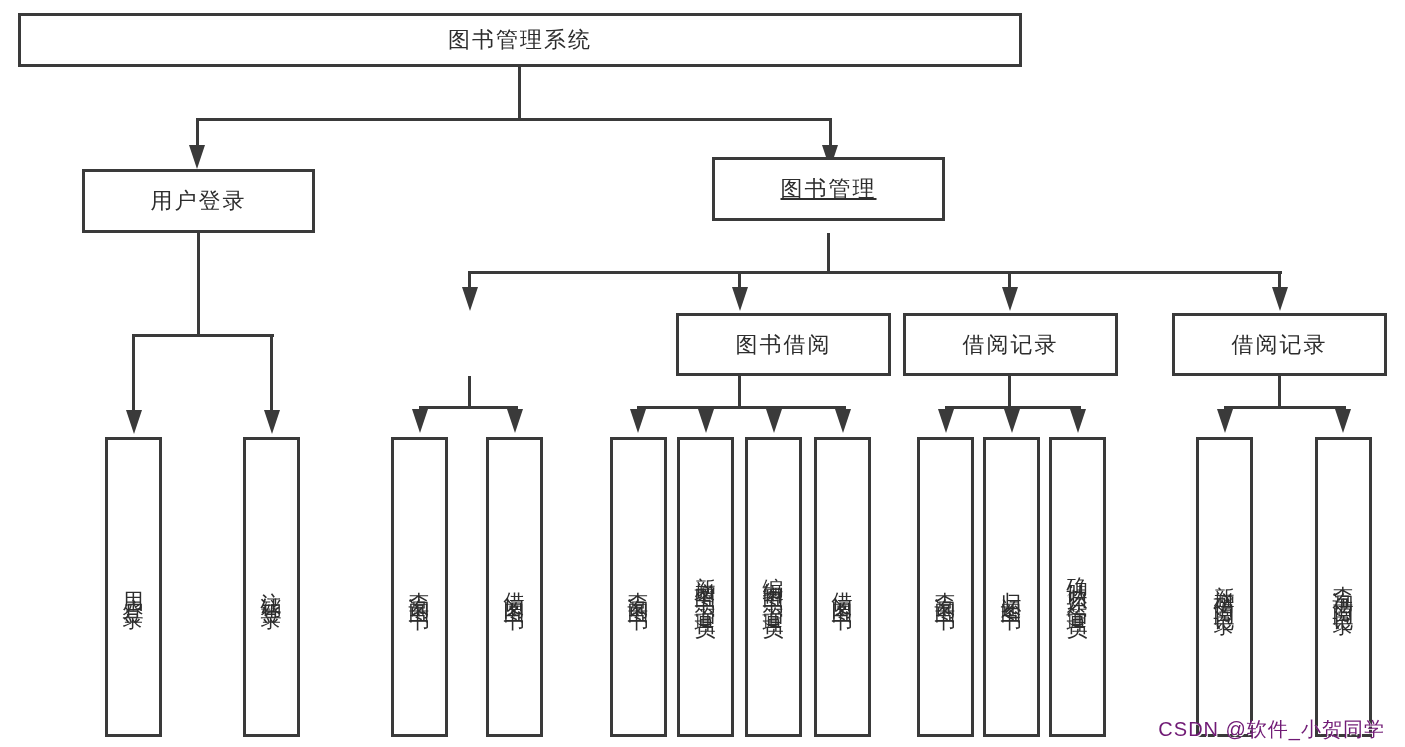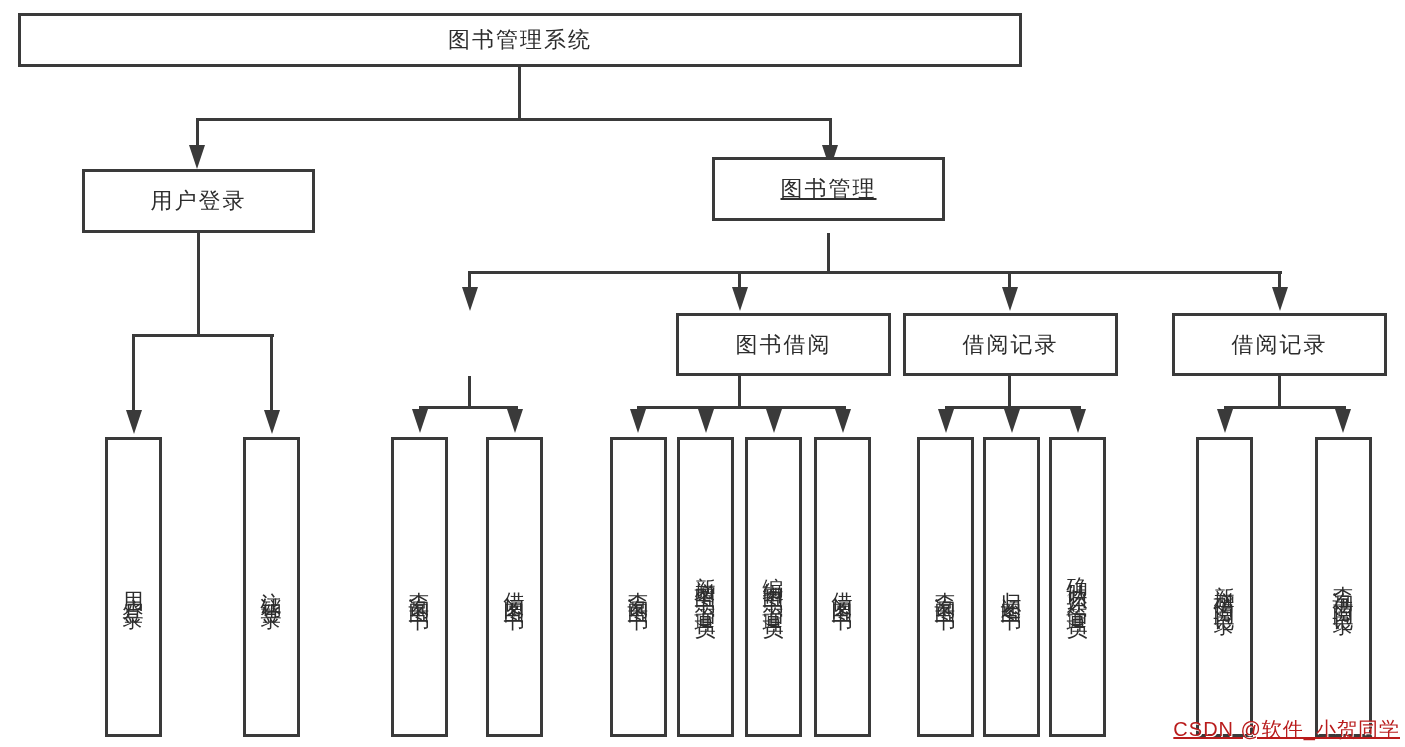--- a/index.html
+++ b/index.html
@@ -18,23 +18,23 @@
     font-size:21px;letter-spacing:6px;color:#2d2d2d;line-height:1;
   }
   .vl{position:absolute;width:3px;background:#3a3a3a;z-index:1;}
   .hl{position:absolute;height:3px;background:#3a3a3a;z-index:1;}
   .arrow{
     position:absolute;width:0;height:0;z-index:1;
     border-left:8px solid transparent;border-right:8px solid transparent;
     border-top:24px solid #3a3a3a;
   }
   .watermark{
-    position:absolute;right:5px;bottom:4px;z-index:5;
-    font-size:20px;letter-spacing:1px;color:#b91c1c;
-    text-shadow:1px 1px 0 #ffffff;white-space:nowrap;text-decoration:underline;
+    position:absolute;right:20px;bottom:4px;z-index:5;
+    font-size:20px;letter-spacing:1px;color:#701a75;
+    text-shadow:1px 1px 0 #ffffff;white-space:nowrap;
   }
 </style>
 </head>
 <body>
 
 <div class="canvas">
 
   <div class="vl" style="left:518px;top:67px;height:53px;"></div>
   <div class="hl" style="left:196px;top:118px;width:636px;"></div>
   <div class="vl" style="left:196px;top:118px;height:28px;"></div>

